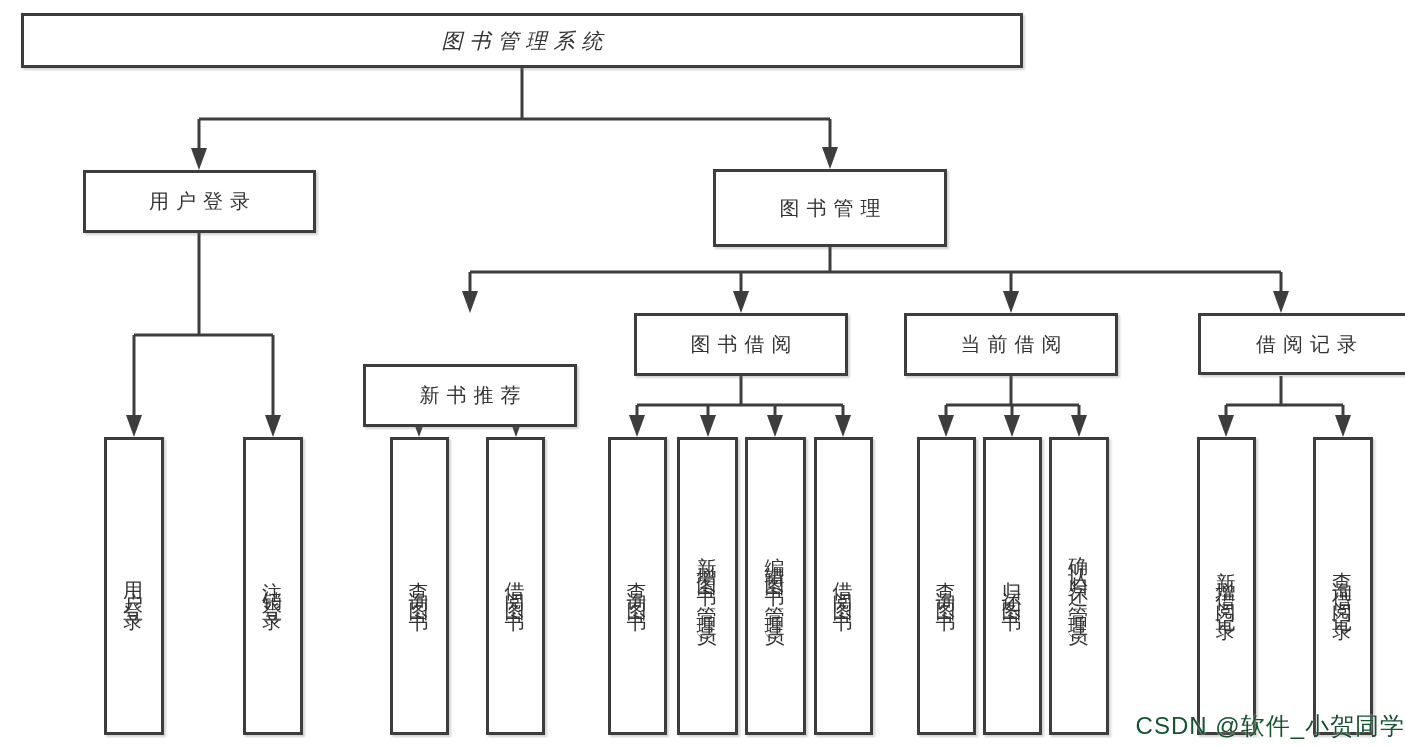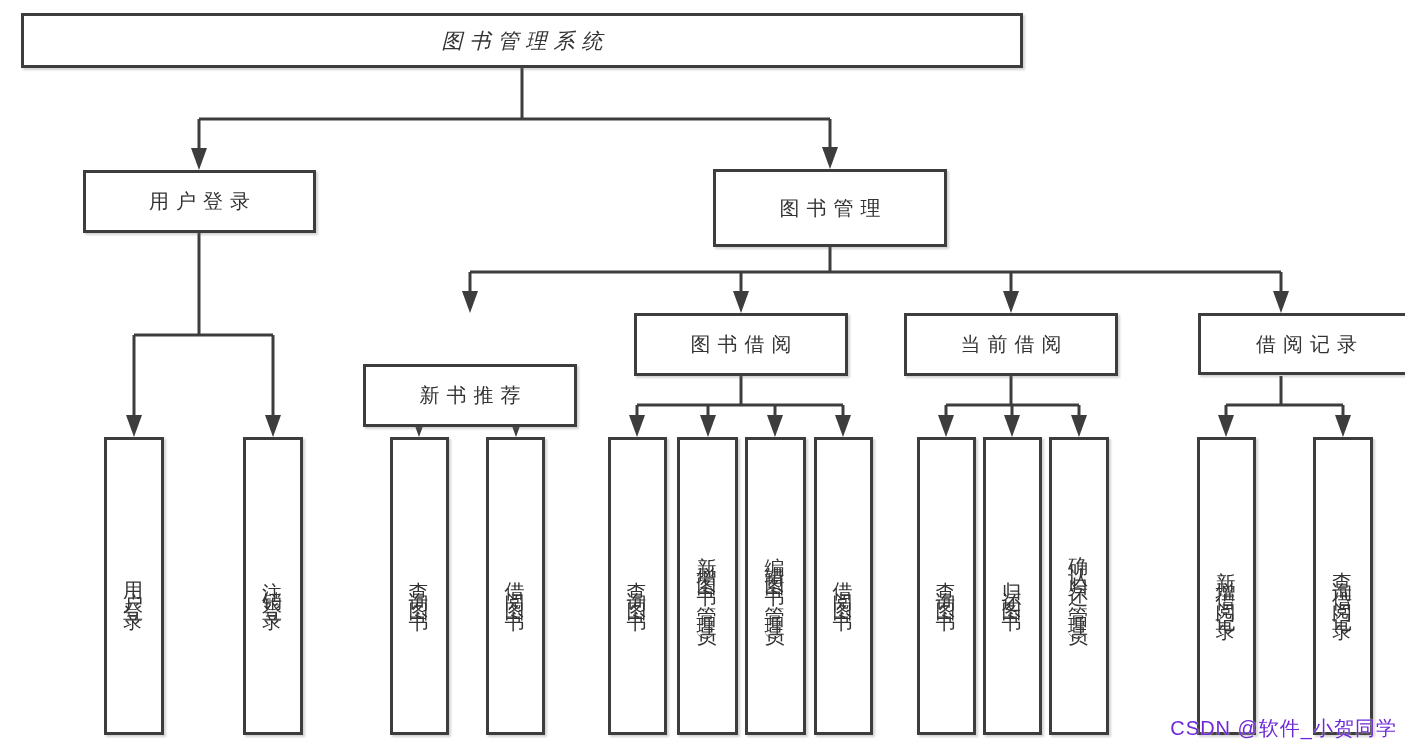--- a/index.html
+++ b/index.html
@@ -27,23 +27,23 @@
     box-sizing:border-box;
     border:3px solid #3d3d3d;
     background:#ffffff;
     display:flex; align-items:center; justify-content:center;
     writing-mode:vertical-rl; text-orientation:mixed;
     font-size:20px; letter-spacing:10px;
     color:#333333;
     box-shadow:2px 2px 2px rgba(110,110,110,0.30);
   }
   .watermark {
-    position:absolute; right:8px; bottom:5px;
-    font-size:20px; letter-spacing:1px;
-    color:#6d28d9; text-shadow:0 0 2px #ffffff;
+    position:absolute; right:0; bottom:5px;
+    font-size:24px; letter-spacing:1px;
+    color:#14532d; text-shadow:0 0 2px #ffffff;
     z-index:6; white-space:nowrap;
   }
 </style>
 </head>
 <body>
 
 <div class="stage">
 
   <svg id="connectors" width="1405" height="747" viewBox="0 0 1405 747">
       <line x1="522" y1="68" x2="522" y2="120" stroke="#3d3d3d" stroke-width="3"></line>

